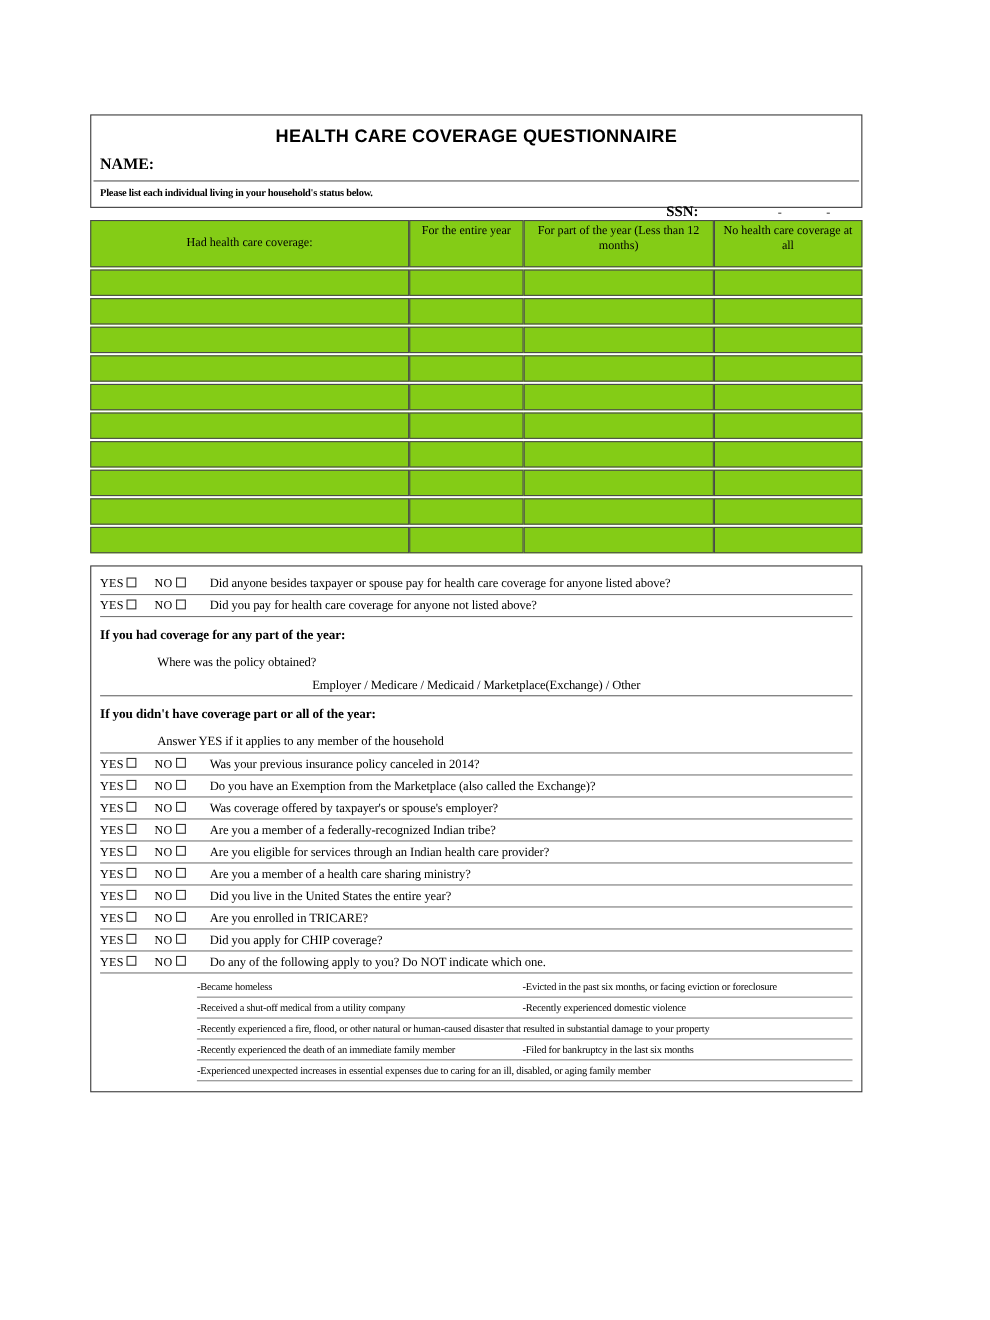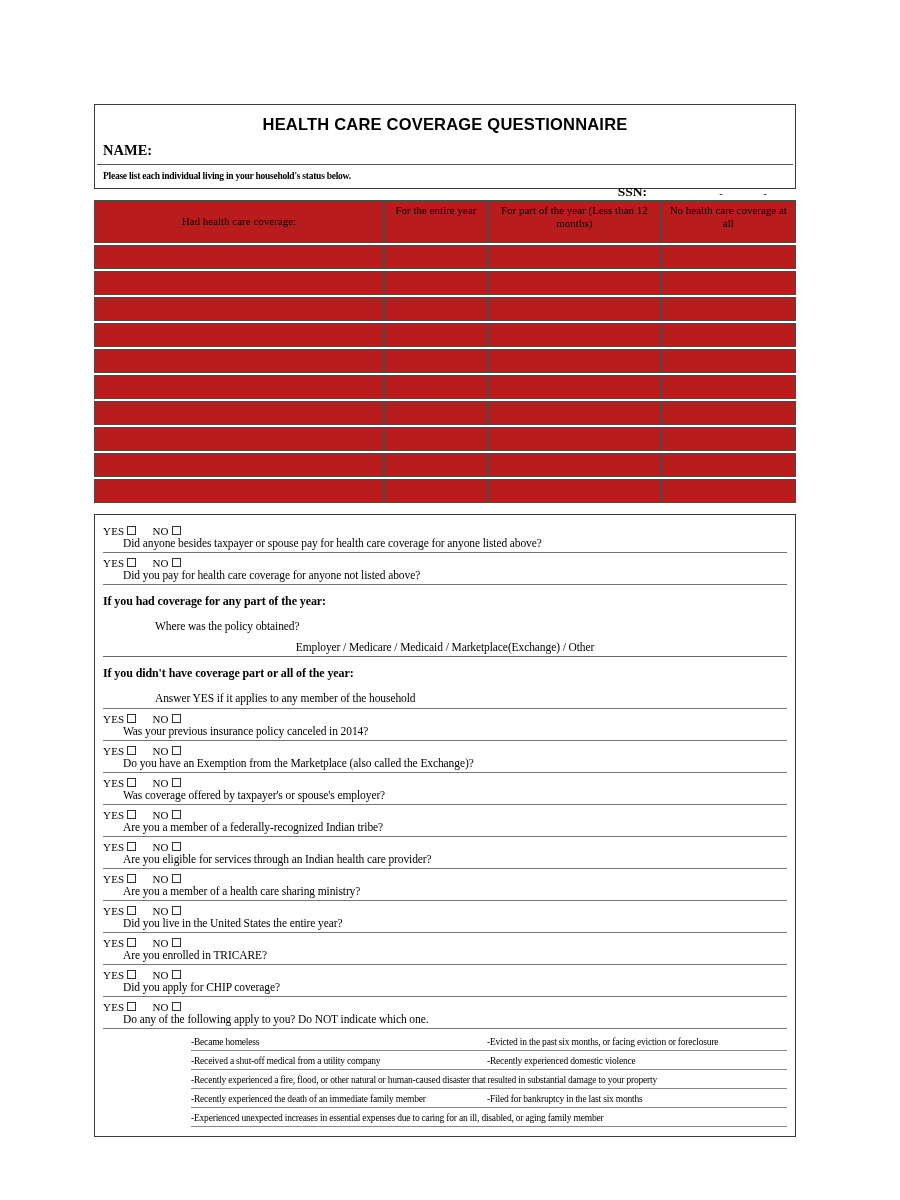--- a/index.html
+++ b/index.html
@@ -16,21 +16,21 @@
   }
   .page {
     position: absolute;
     left: 0; top: 0;
     width: 900px;
     height: 1200px;
     background: #ffffff;
   }
   .form {
     position: absolute;
-    left: 94px;
+    left: 82px;
     top: 104px;
     width: 702px;
   }
 
   
   .header-box {
     border: 1.5px solid #3a3a3a;
     padding: 0;
     box-sizing: border-box;
   }
@@ -95,21 +95,21 @@
     border-spacing: 0 2px;
     width: 100%;
     table-layout: fixed;
   }
   table.coverage td {
     border: 1.2px solid #4a4a4a;
     height: 22px;
     vertical-align: middle;
     padding: 0 4px;
     font-size: 10.5px;
-    background: #b91c1c;
+    background: #84cc16;
   }
   table.coverage thead td {
     text-align: center;
     height: 38px;
     font-size: 11px;
     line-height: 13px;
     vertical-align: top;
     padding-top: 3px;
   }
   table.coverage thead td.c0 {
@@ -127,21 +127,20 @@
     margin-top: 9px;
     padding: 6px 8px 9px 8px;
     box-sizing: border-box;
   }
   .q-row {
     display: flex;
     align-items: baseline;
     border-bottom: 1.3px solid #777;
     padding: 4px 0 3px 0;
     font-size: 11.5px;
-    flex-direction: column;
   }
   .yn {
     flex: 0 0 auto;
     white-space: nowrap;
     font-size: 11px;
     letter-spacing: 0.2px;
   }
   .yn .box {
     display: inline-block;
     width: 7px;

